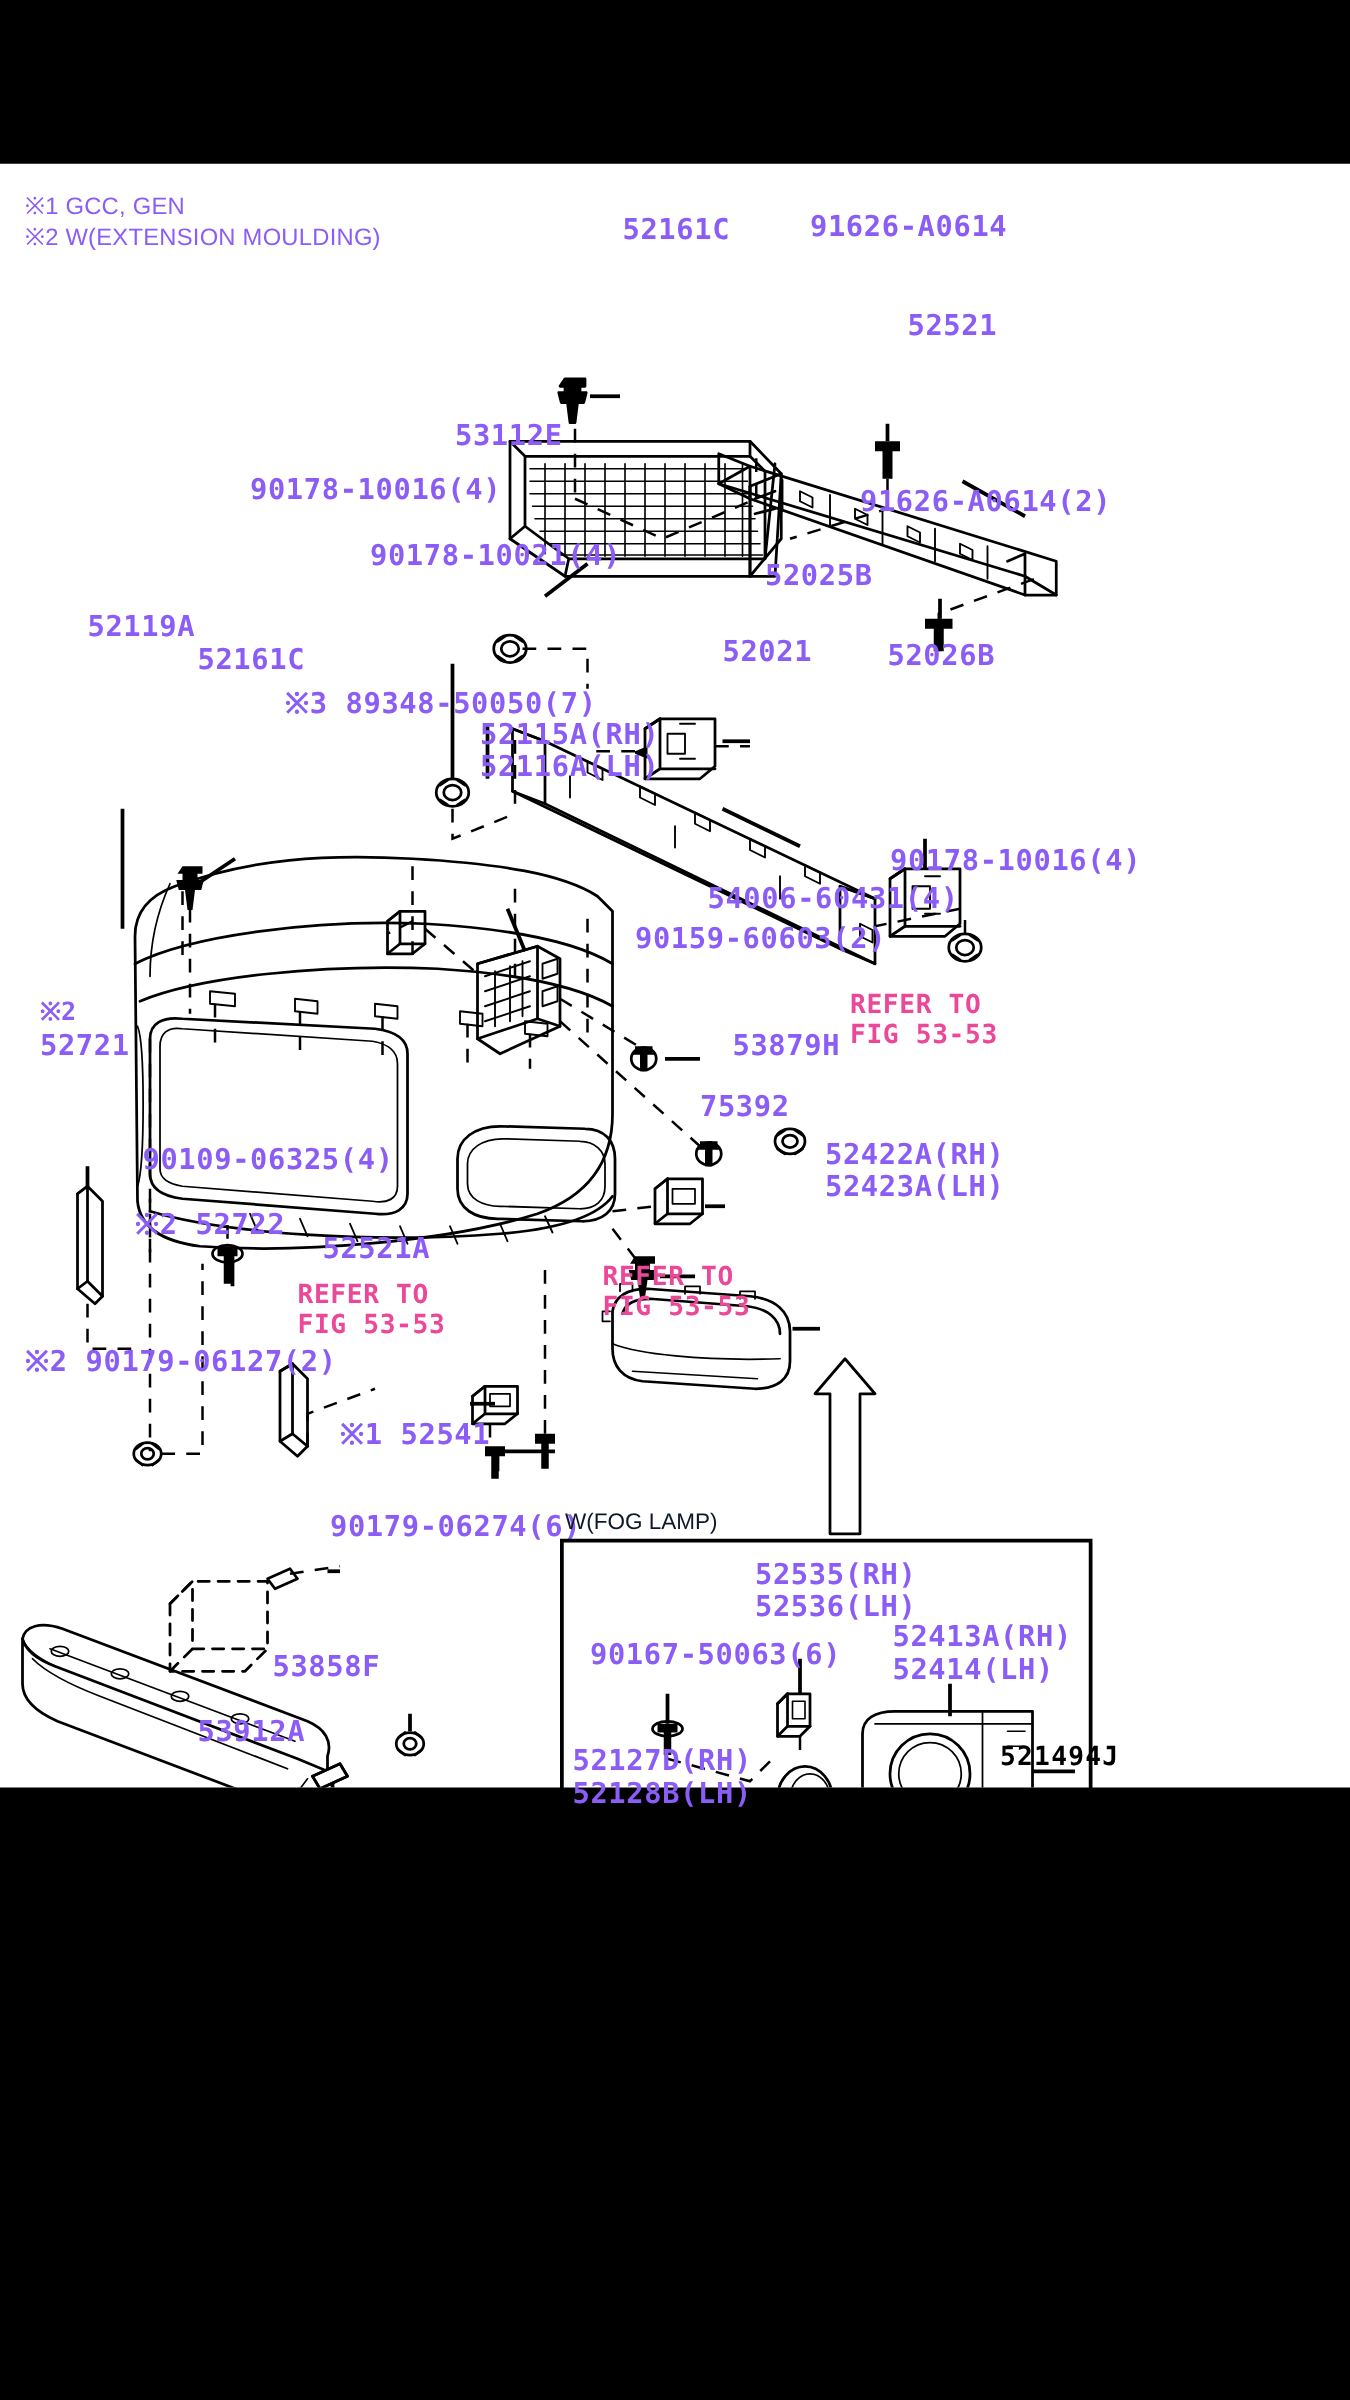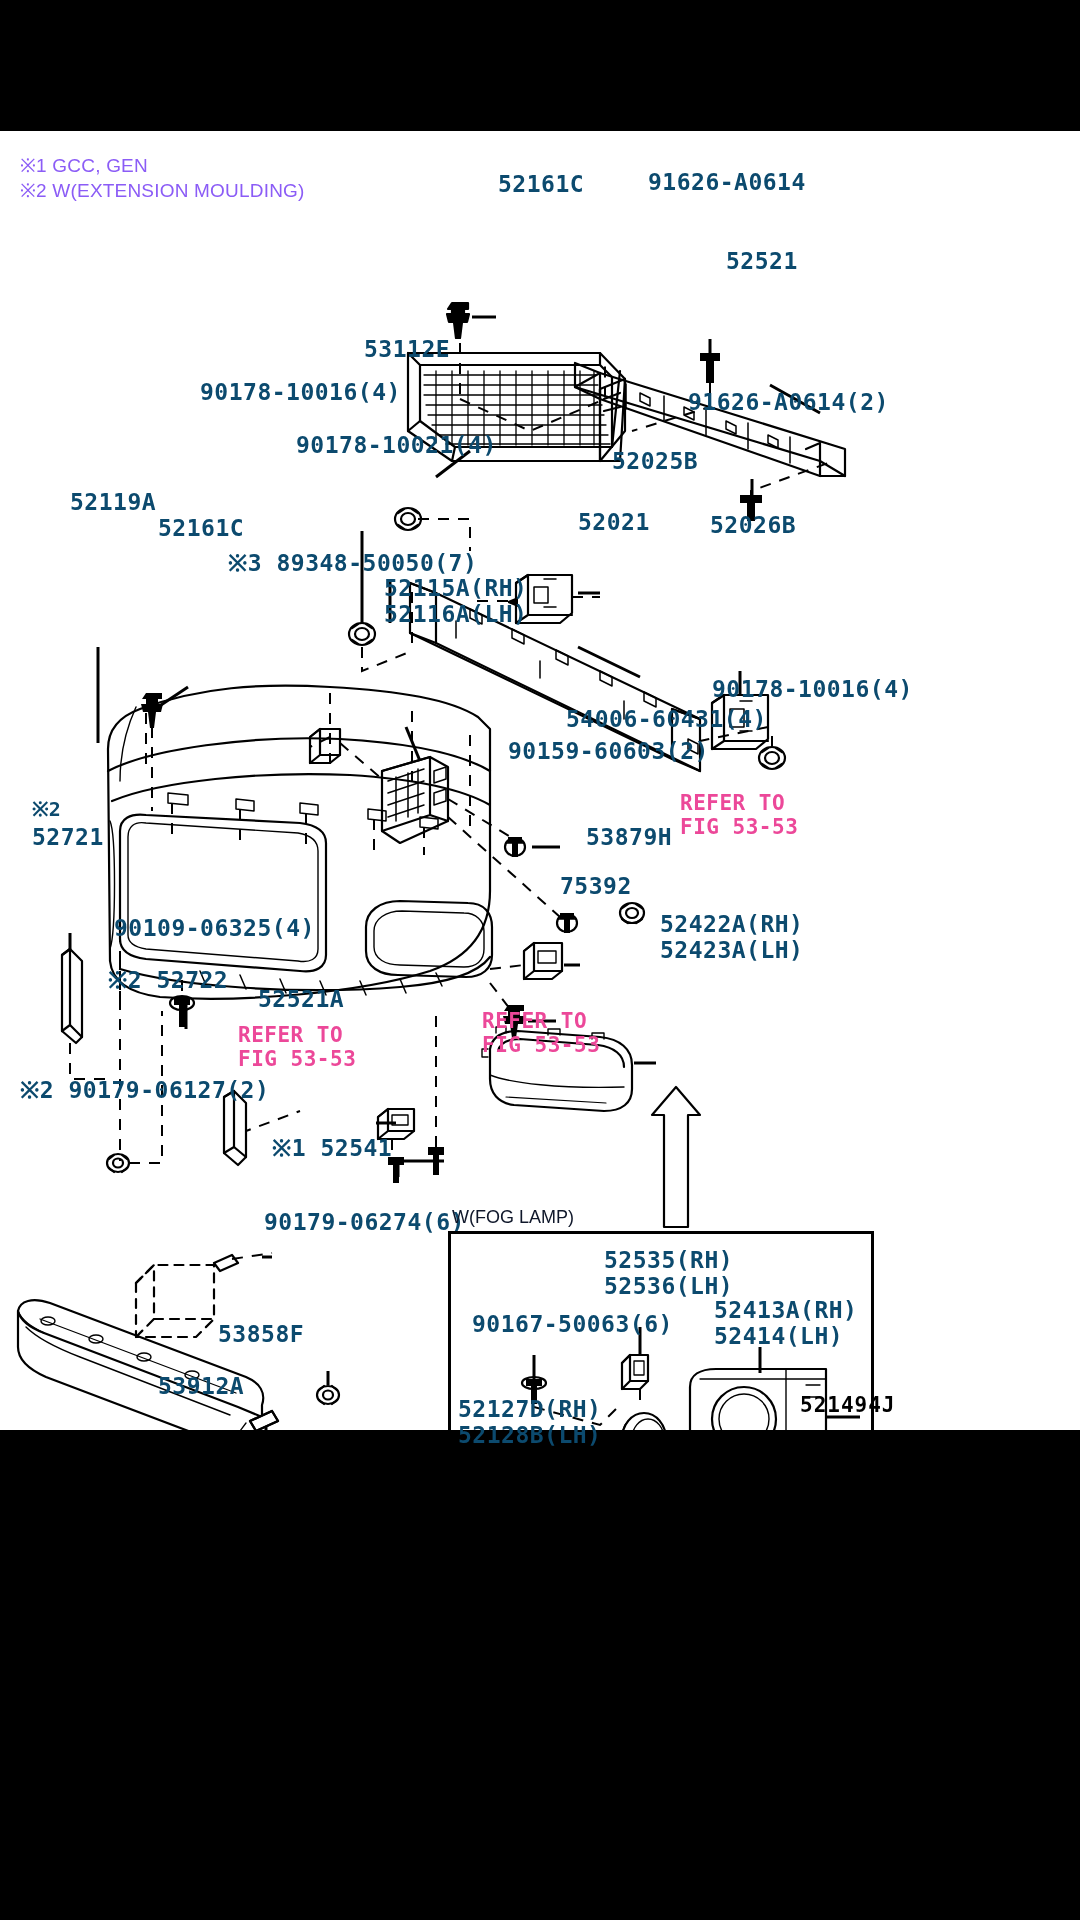--- a/index.html
+++ b/index.html
@@ -20,21 +20,21 @@
     left: 0;
     top: 131px;
     width: 1080px;
     height: 1299px;
     background: #ffffff;
   }
   
   .lbl {
     position: absolute;
     white-space: pre;
-    color: #0c4a6e;
+    color: #8b5cf6;
     font-family: "DejaVu Sans Mono", monospace;
     font-weight: bold;
     font-size: 23px;
     letter-spacing: 0.5px;
     line-height: 26px;
   }
   .lbl.small { font-size: 20px; letter-spacing: 0px; }
   .note {
     position: absolute;
     white-space: pre;

